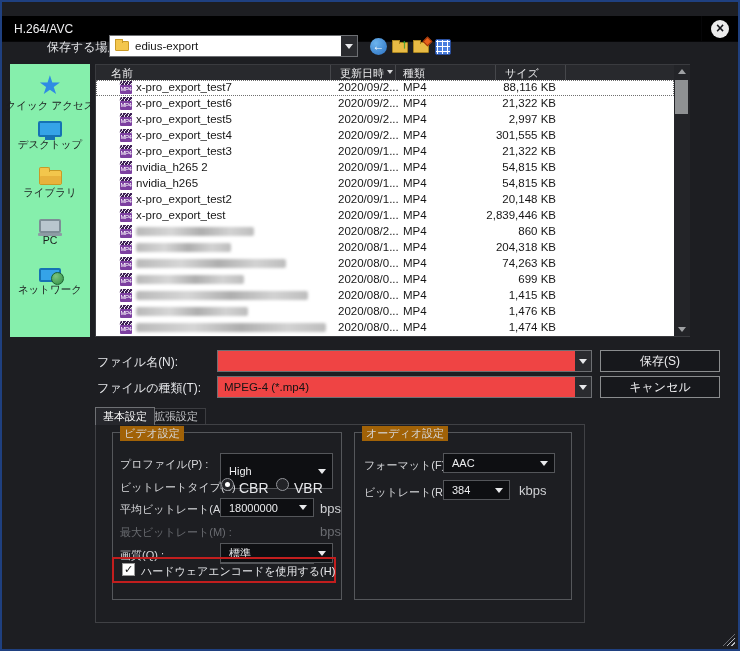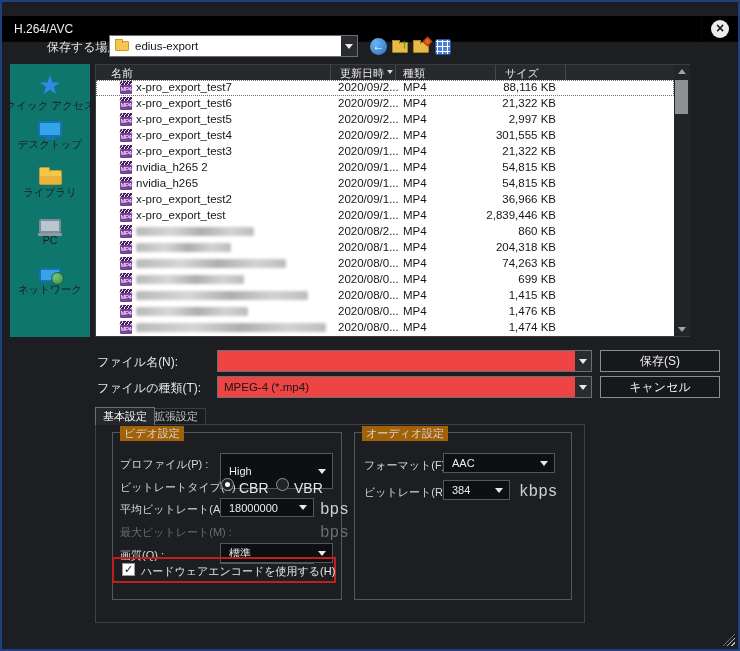--- a/index.html
+++ b/index.html
@@ -30,21 +30,21 @@
   #tb-up{left:390px;}
   #tb-new{left:411px;}
   .tb-folder{position:absolute;left:0;top:4px;width:16px;height:11px;background:#e8bb45;border:1px solid #a8831f;border-radius:1px;}
   .tb-folder::before{content:"";position:absolute;top:-3px;left:-1px;width:6px;height:3px;background:#e8bb45;border:1px solid #a8831f;border-bottom:none;}
   #tb-up .arrow{position:absolute;left:9px;top:-2px;color:#2fae3c;font-size:13px;font-weight:bold;text-shadow:0 0 1px #0a5a12;}
   #tb-new .spark{position:absolute;right:0;top:0;width:7px;height:7px;background:#e8611c;transform:rotate(45deg);border:1px solid #9c3408;}
   #tb-grid{left:433px;width:16px;height:16px;top:37px;background-color:#4a7ede;border:1px solid #2a4f9e;border-radius:2px;
     background-image:linear-gradient(#fff 1px,transparent 1px),linear-gradient(90deg,#fff 1px,transparent 1px);
     background-size:5px 5px;background-position:1px 1px;}
   
-  #sidebar{left:8px;top:62px;width:80px;height:273px;background:#0f766e;display:flex;flex-direction:column;align-items:center;padding-top:8px;}
+  #sidebar{left:8px;top:62px;width:80px;height:273px;background:#86efac;display:flex;flex-direction:column;align-items:center;padding-top:8px;}
   .side-item{width:80px;height:49px;display:flex;flex-direction:column;align-items:center;justify-content:flex-start;}
   .sideicon{height:26px;display:flex;align-items:center;justify-content:center;}
   .sidelabel{font-size:10.5px;color:#1c1c1e;margin-top:1px;white-space:nowrap;}
   .icon-star{color:#2f8be4;font-size:26px;line-height:24px;}
   .icon-star::before{content:"★";}
   .icon-monitor{width:24px;height:16px;background:#35a3e8;border:2px solid #1572b4;border-radius:2px;position:relative;}
   .icon-monitor::after{content:"";position:absolute;left:5px;bottom:-5px;width:10px;height:3px;background:#1572b4;}
   .icon-folder{width:23px;height:15px;background:#f3c64c;border:1px solid #c99a26;border-radius:2px;position:relative;}
   .icon-folder::before{content:"";position:absolute;top:-4px;left:-1px;width:9px;height:4px;background:#f3c64c;border:1px solid #c99a26;border-bottom:none;border-radius:2px 2px 0 0;}
   .icon-folder::after{content:"";position:absolute;left:0;bottom:0;width:21px;height:8px;background:#e8b23c;border-radius:1px;}
@@ -85,21 +85,21 @@
   .tab.inactive{top:406px;background:#1a1b1f;border:1px solid #3c3d41;color:#c8c9cc;}
   #tabpanel{left:93px;top:422px;width:490px;height:199px;border:1px solid #404145;background:#1d1e22;z-index:1;}
   .group{position:absolute;border:1px solid #55575b;}
   .group-label{position:absolute;top:-7px;left:7px;background:#a16207;padding:0 4px;font-size:11px;color:#d6d7da;white-space:nowrap;}
   .setlabel{position:absolute;font-size:11px;color:#d8d9dc;white-space:nowrap;}
   .setlabel.dim{color:#6a6c71;}
   .ddl{position:absolute;background:#0e0f12;border:1px solid #54565a;color:#ecedef;font-size:11px;
     display:flex;align-items:center;justify-content:space-between;padding:0 6px 0 8px;}
   .ddl.disabled{color:#5b5d62;margin-top:24px;}
   .ddl.disabled .tri-down{border-top-color:#5b5d62;}
-  .unit{position:absolute;font-size:16px;color:#cfd0d3;font-family:Liberation Mono, monospace;}
+  .unit{position:absolute;font-size:13px;color:#cfd0d3;}
   .unit.dim{color:#6a6c71;}
   .radio{position:absolute;width:13px;height:13px;border-radius:50%;background:#222327;border:1px solid #93959a;}
   .radio.sel::after{content:"";position:absolute;left:3px;top:3px;width:5px;height:5px;border-radius:50%;background:#ffffff;}
   .radiolabel{position:absolute;font-size:14px;color:#e6e7ea;text-align:center;}
   #hw-redbox{left:110px;top:555px;width:224px;height:26px;border:2px solid #c21e1e;z-index:4;}
   #hw-check{left:120px;top:561px;width:13px;height:13px;background:#fff;border:1px solid #9a9a9a;
     color:#111;font-size:11px;font-weight:bold;line-height:11px;text-align:center;z-index:5;}
   #hw-check.checked::before{content:"✓";}
   #hw-label{left:139px;top:562px;font-size:11px;color:#e6e7ea;z-index:5;}
   
@@ -246,21 +246,21 @@
     <div class="c-size">54,815 KB</div>
   </div>
         <div class="frow">
     <div class="mp4i">
             <div class="clap"></div>
             <div class="mbody">MP4</div>
           </div>
     <div class="c-name">x-pro_export_test2</div>
     <div class="c-date">2020/09/1...</div>
     <div class="c-type">MP4</div>
-    <div class="c-size">36,966 KB</div>
+    <div class="c-size">20,148 KB</div>
   </div>
         <div class="frow">
     <div class="mp4i">
             <div class="clap"></div>
             <div class="mbody">MP4</div>
           </div>
     <div class="c-name">x-pro_export_test</div>
     <div class="c-date">2020/09/1...</div>
     <div class="c-type">MP4</div>
     <div class="c-size">2,839,446 KB</div>

